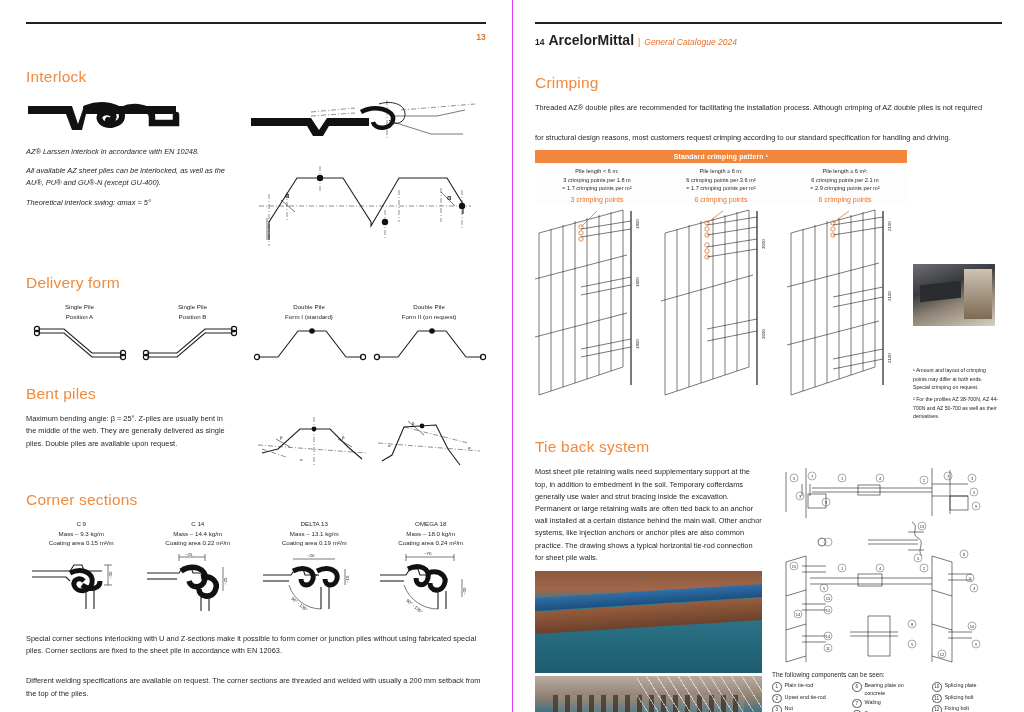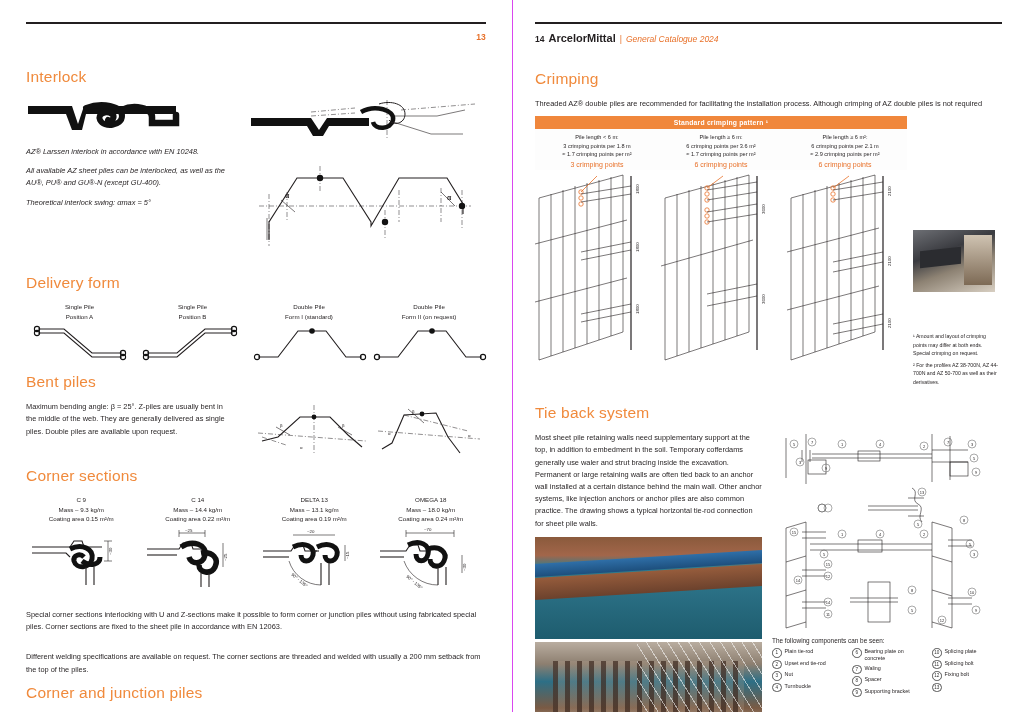--- a/index.html
+++ b/index.html
@@ -14,29 +14,29 @@
   .page-left{width:512px;padding:0 26px;}
   .page-right{width:512px;padding:0 22px;border-left:1px solid #d946ef;}
 
   .rule{height:2px;background:#231f20;margin-top:22px;}
   .rule-r{height:2px;background:#231f20;margin-top:22px;}
 
   .folio-row{display:flex;justify-content:flex-end;margin-top:8px;}
   .folio{font-size:8.5px;font-weight:bold;color:#e8712a;letter-spacing:.2px;}
   .folio-row-r{display:flex;justify-content:flex-start;margin-top:8px;align-items:baseline;gap:4px;}
   .folio-num{font-size:8.5px;font-weight:bold;color:#231f20;}
-  .folio-brand{font-size:11px;font-weight:bold;color:#231f20;}
+  .folio-brand{font-size:14px;font-weight:bold;color:#231f20;}
   .folio-sep{font-size:8.5px;color:#e8712a;}
   .folio-cat{font-size:8.5px;color:#e8712a;font-style:italic;}
 
   h2.sec{
     color:#f08a3c;font-size:15.5px;font-weight:normal;
     margin:26px 0 10px 0;letter-spacing:.2px;
   }
-  h2.sec.tight{margin-top:8px;}
+  h2.sec.tight{margin-top:20px;}
   p.body{font-size:7.4px;line-height:1.65;margin:0 0 7px 0;color:#231f20;}
   p.body.last{margin-bottom:0;}
 
   .cols2{display:flex;gap:18px;flex-direction:column;}
   .cols2 > div{flex:1;}
 
   
   .interlock-row{display:flex;gap:10px;align-items:flex-start;}
   .interlock-left{width:215px;font-style:italic;}
   .interlock-right{flex:1;padding-top:4px;}
@@ -345,20 +345,23 @@
       <span class="folio-num">14</span>
       <span class="folio-brand">ArcelorMittal</span>
       <span class="folio-sep">|</span>
       <span class="folio-cat">General Catalogue 2024</span>
     </div>
 
     <h2 class="sec">Crimping</h2>
     <div class="cols2">
       <div>
           <p class="body last">Threaded AZ® double piles are recommended for facilitating the installation process. Although crimping of AZ double piles is not required</p>
+        </div>
+      <div>
+          <p class="body last">for structural design reasons, most customers request crimping according to our standard specification for handling and driving.</p>
         </div>
     </div>
 
     <div class="crimp-wrap">
       <div class="crimp-main">
         <div class="crimp-head">Standard crimping pattern ¹</div>
         <div class="crimp-cols">
           <div class="crimp-col">
             <div class="ln">Pile length &lt; 6 m:</div>
             <div class="ln">3 crimping points per 1.8 m</div>

